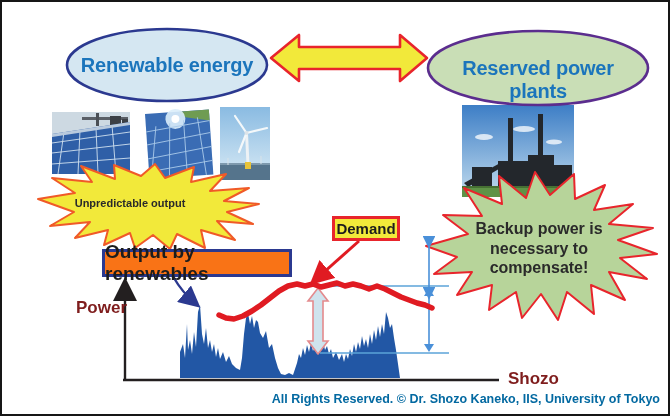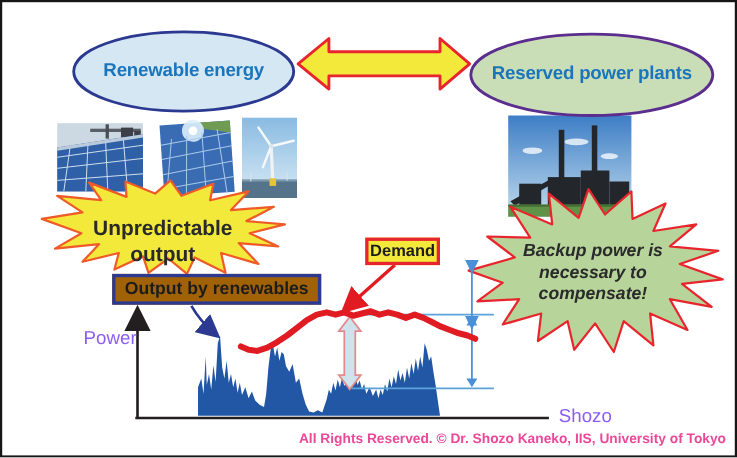--- a/index.html
+++ b/index.html
@@ -1,25 +1,25 @@
 <!DOCTYPE html>
 <html><head>
 <meta charset="utf-8">
 <style>
   html,body{margin:0;padding:0;background:#ffffff;font-family:"Liberation Sans",sans-serif;}
   #stage{position:relative;width:670px;height:416px;background:#ffffff;border:2px solid #161616;box-sizing:border-box;overflow:hidden;}
   #shapes{position:absolute;left:0;top:0;width:670px;height:416px;}
   .abs{position:absolute;}
-  .ellipse-label{color:#1b75bc;font-size:17px;font-weight:600;letter-spacing:-0.2px;text-align:center;}
+  .ellipse-label{color:#1b75bc;font-size:20px;font-weight:600;letter-spacing:-0.2px;text-align:center;}
   .burst-label{color:#2a2a2a;font-weight:600;text-align:center;line-height:1.22;}
   .tagbox{box-sizing:border-box;display:flex;align-items:center;justify-content:center;font-weight:600;color:#1c1c1c;}
-  .bluebox{background:#a16207;border:3px solid #2b3990;font-size:16px;}
+  .bluebox{background:#f97316;border:3px solid #2b3990;font-size:19px;}
   .yellowbox{background:#f2e93a;border:3px solid #e8252c;font-size:15px;}
-  .axis-label{color:#8b5cf6;font-size:17px;font-weight:400;}
-  .copyright{color:#ec4899;font-size:12.5px;font-weight:600;white-space:nowrap;}
+  .axis-label{color:#7f1d1d;font-size:17px;font-weight:700;}
+  .copyright{color:#0369a1;font-size:12.5px;font-weight:600;white-space:nowrap;}
 </style>
 </head>
 <body>
 
 <div id="stage">
 
   <svg id="shapes" viewBox="0 0 670 416">
     <defs>
       <linearGradient id="skyGrad" x1="0" y1="0" x2="0" y2="1">
         <stop offset="0" stop-color="#8abbe2"></stop>
@@ -164,23 +164,23 @@
 
       <path d="M172,276 Q180,290 193,301" fill="none" stroke="#2b3990" stroke-width="2.4" marker-end="url(#mNavy)"></path>
       <line x1="357" y1="239" x2="312" y2="279" stroke="#e01b22" stroke-width="3" marker-end="url(#mRed)"></line>
     </g>
   </svg>
 
   <div class="abs ellipse-label" style="left:75px;top:52px;width:180px;">Renewable energy</div>
 
   <div class="abs ellipse-label" style="left:431px;top:55px;width:210px;">Reserved power plants</div>
 
-  <div class="abs burst-label" style="left:61px;top:195px;width:170px;font-size:19px;">Unpredictable output</div>
+  <div class="abs burst-label" style="left:43px;top:195px;width:170px;font-size:11px;">Unpredictable output</div>
 
-  <div class="abs burst-label" style="left:457px;top:217px;width:160px;font-size:16px;font-style:italic;">Backup power is necessary to compensate!</div>
+  <div class="abs burst-label" style="left:457px;top:217px;width:160px;font-size:16px;">Backup power is necessary to compensate!</div>
 
   <div class="abs tagbox bluebox" style="left:100px;top:247px;width:190px;height:28px;">
     <span>Output by renewables</span>
   </div>
 
   <div class="abs tagbox yellowbox" style="left:330px;top:214px;width:68px;height:25px;">
     <span>Demand</span>
   </div>
 
 

